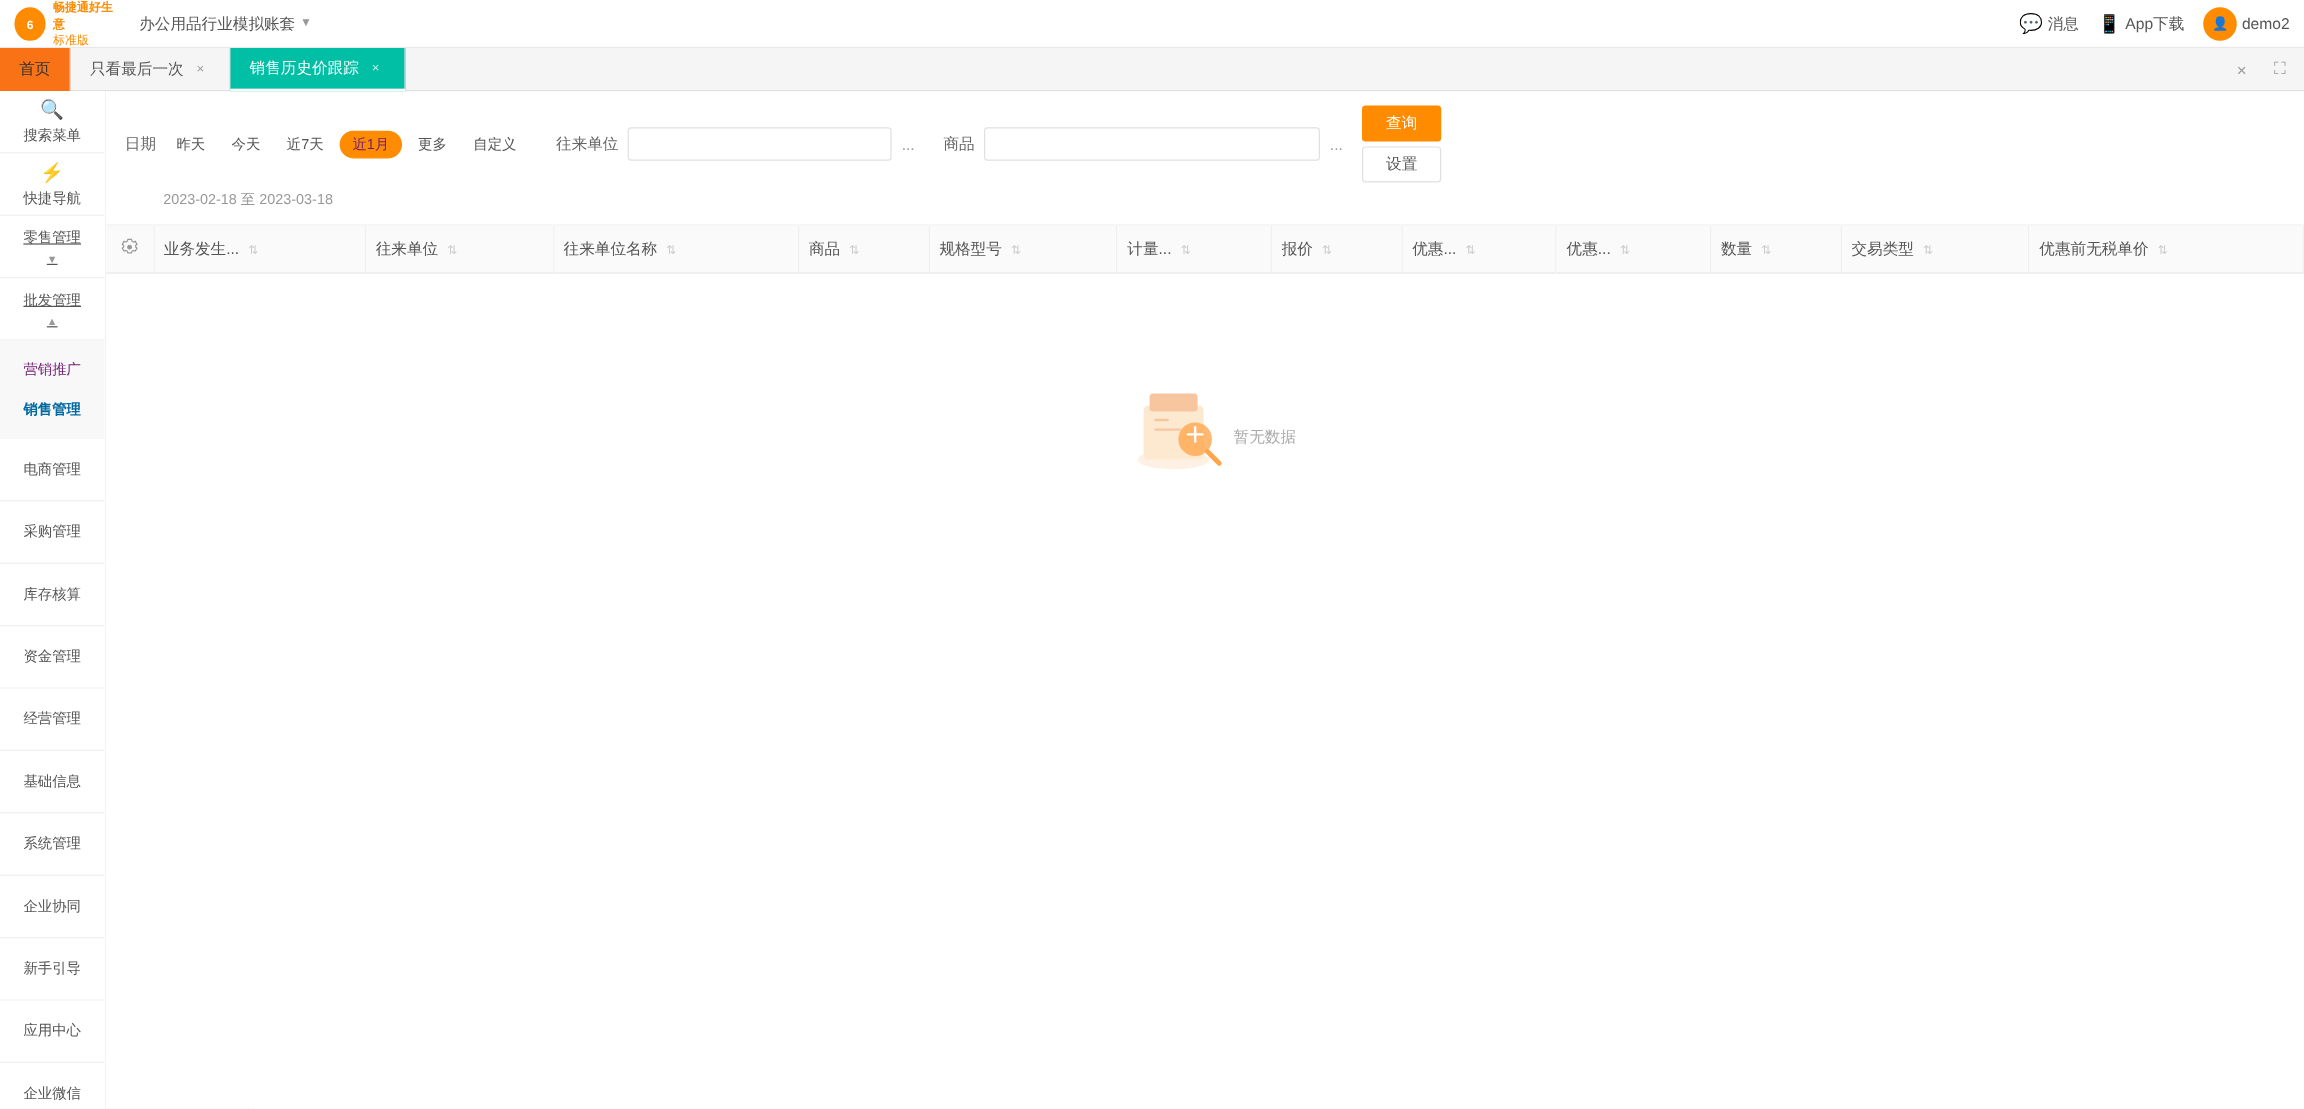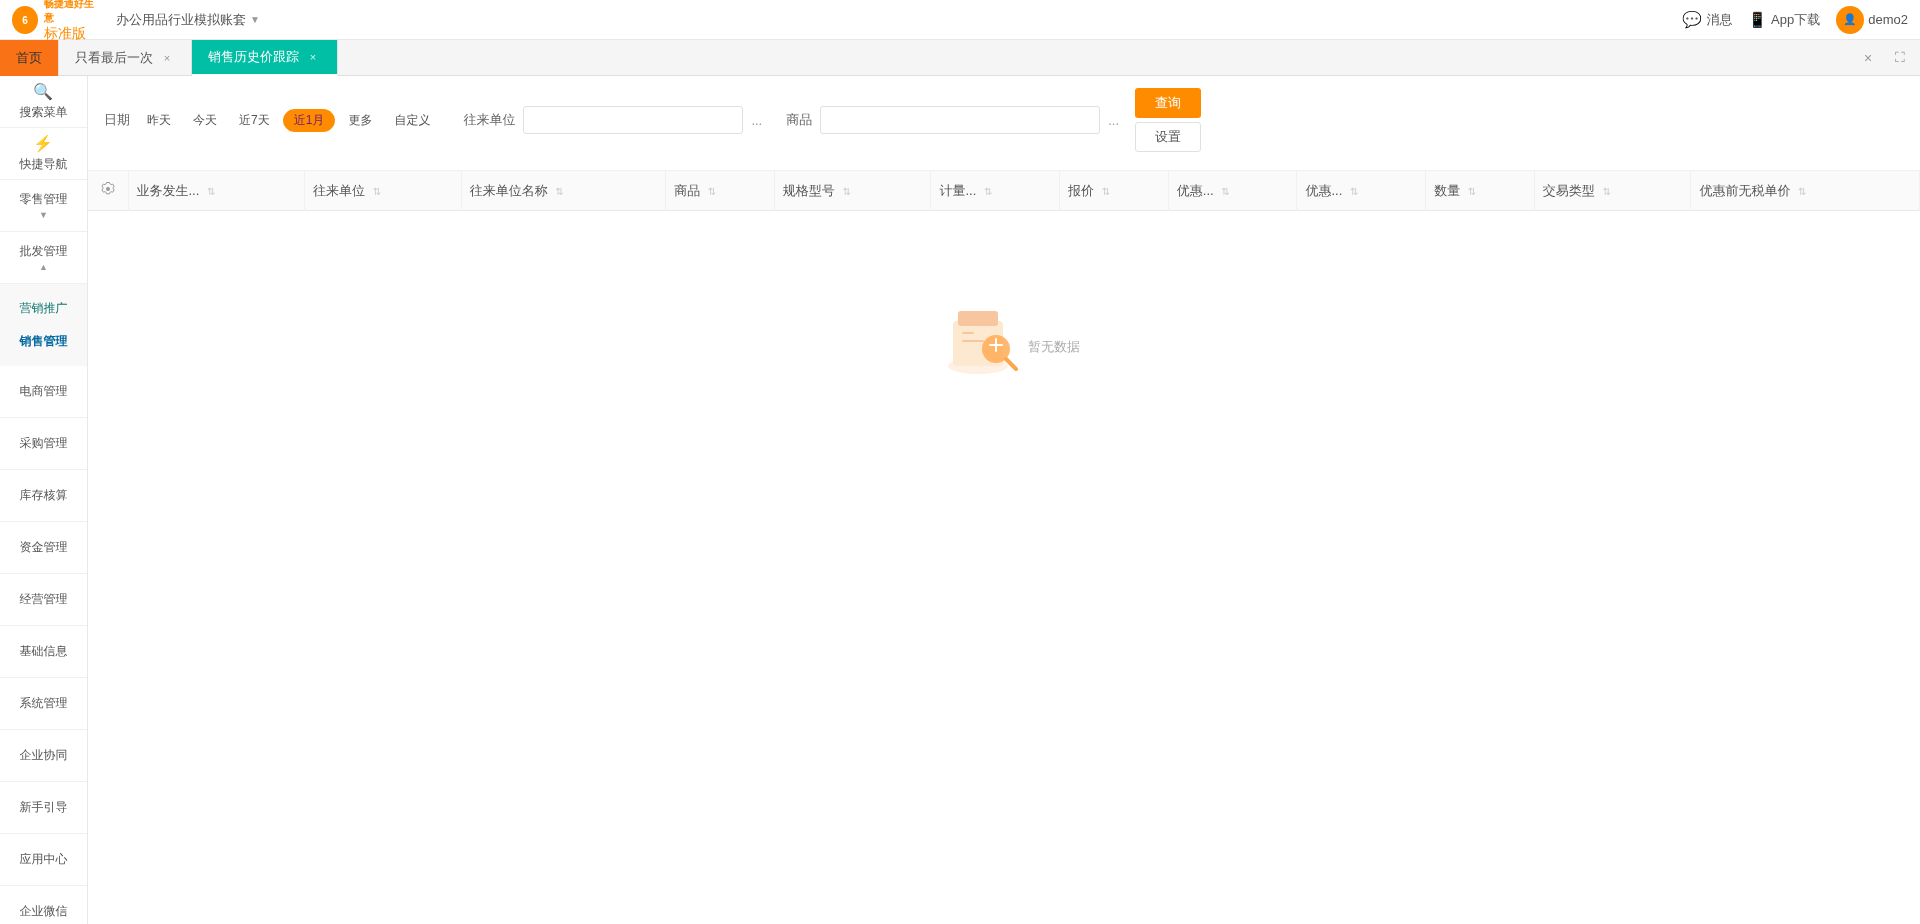--- a/index.html
+++ b/index.html
@@ -171,34 +171,35 @@
       gap: 3px;
       cursor: pointer;
       font-size: 12px;
       color: #555;
       border-bottom: 1px solid #f0f0f0;
       min-height: 52px;
       justify-content: center;
     }
     .sidebar-item.has-arrow {
       flex-direction: column;
-      justify-content: center;
+      justify-content: space-between;
       gap: 2px;
+      text-decoration: underline;
     }
     .sidebar-section {
       background: #f8f8f8;
       padding: 8px 4px;
       display: flex;
       flex-direction: column;
       gap: 0;
     }
     .sidebar-sub-item {
       padding: 8px 8px;
       font-size: 12px;
-      color: #0f766e;
+      color: #701a75;
       cursor: pointer;
       text-align: center;
       border-radius: 4px;
     }
     .sidebar-sub-item.active { color: #00bfa5; font-weight: bold; }
 
     
     .content-area {
       flex: 1;
       display: flex;
@@ -393,21 +394,21 @@
   <div class="top-header-left">
     <div class="logo-area">
       <div class="logo-icon">
         <svg width="20" height="20" viewBox="0 0 20 20" fill="none">
           <circle cx="10" cy="10" r="9" fill="#ff8c00"></circle>
           <text x="10" y="14" text-anchor="middle" fill="white" font-size="10" font-weight="bold">6</text>
         </svg>
       </div>
       <div>
         <div style="font-size:10px;color:#ff8c00;font-weight:bold;">畅捷通好生意</div>
-        <div style="font-size:14px;color:#ff8c00;">标准版</div>
+        <div style="font-size:10px;color:#ff8c00;">标准版</div>
       </div>
     </div>
     <div class="app-selector">
       <span>办公用品行业模拟账套</span>
       <span class="chevron-down">▼</span>
     </div>
   </div>
   <div class="top-header-right">
     <div class="header-action">
       <span style="font-size:16px;">💬</span>
@@ -531,20 +532,23 @@
             <div style="display:flex;align-items:center;gap:8px;margin-left:16px;">
               <span class="filter-label">商品</span>
               <input class="filter-input" type="text" style="width: 280px;">
               <span class="filter-dots">...</span>
             </div>
             <div style="margin-left:8px;display:flex;flex-direction:column;gap:4px;">
               <button class="query-btn">查询</button>
               <button class="settings-btn">设置</button>
             </div>
           </div>
+          <div style="padding-left:28px;">
+            <span class="date-range">2023-02-18 至 2023-03-18</span>
+          </div>
         </div>
       </div>
 
       <div class="table-container">
         <table>
           <thead>
             <tr>
               <th class="gear-cell">
                 <svg width="16" height="16" viewBox="0 0 16 16" fill="none">
                   <path d="M8 10a2 2 0 100-4 2 2 0 000 4z" fill="#999"></path>

